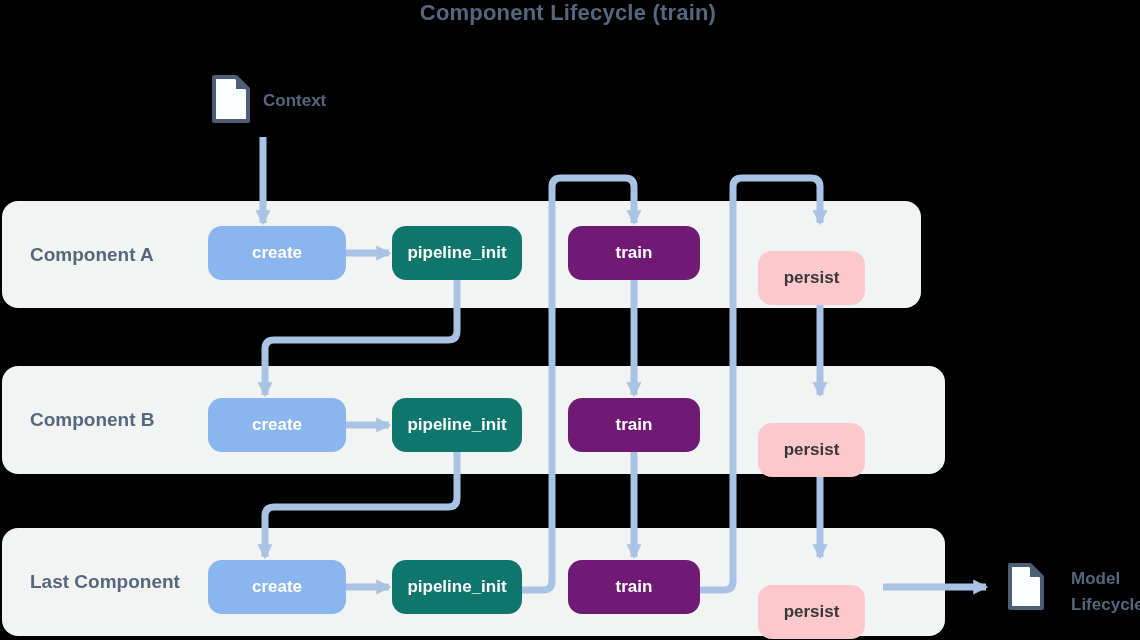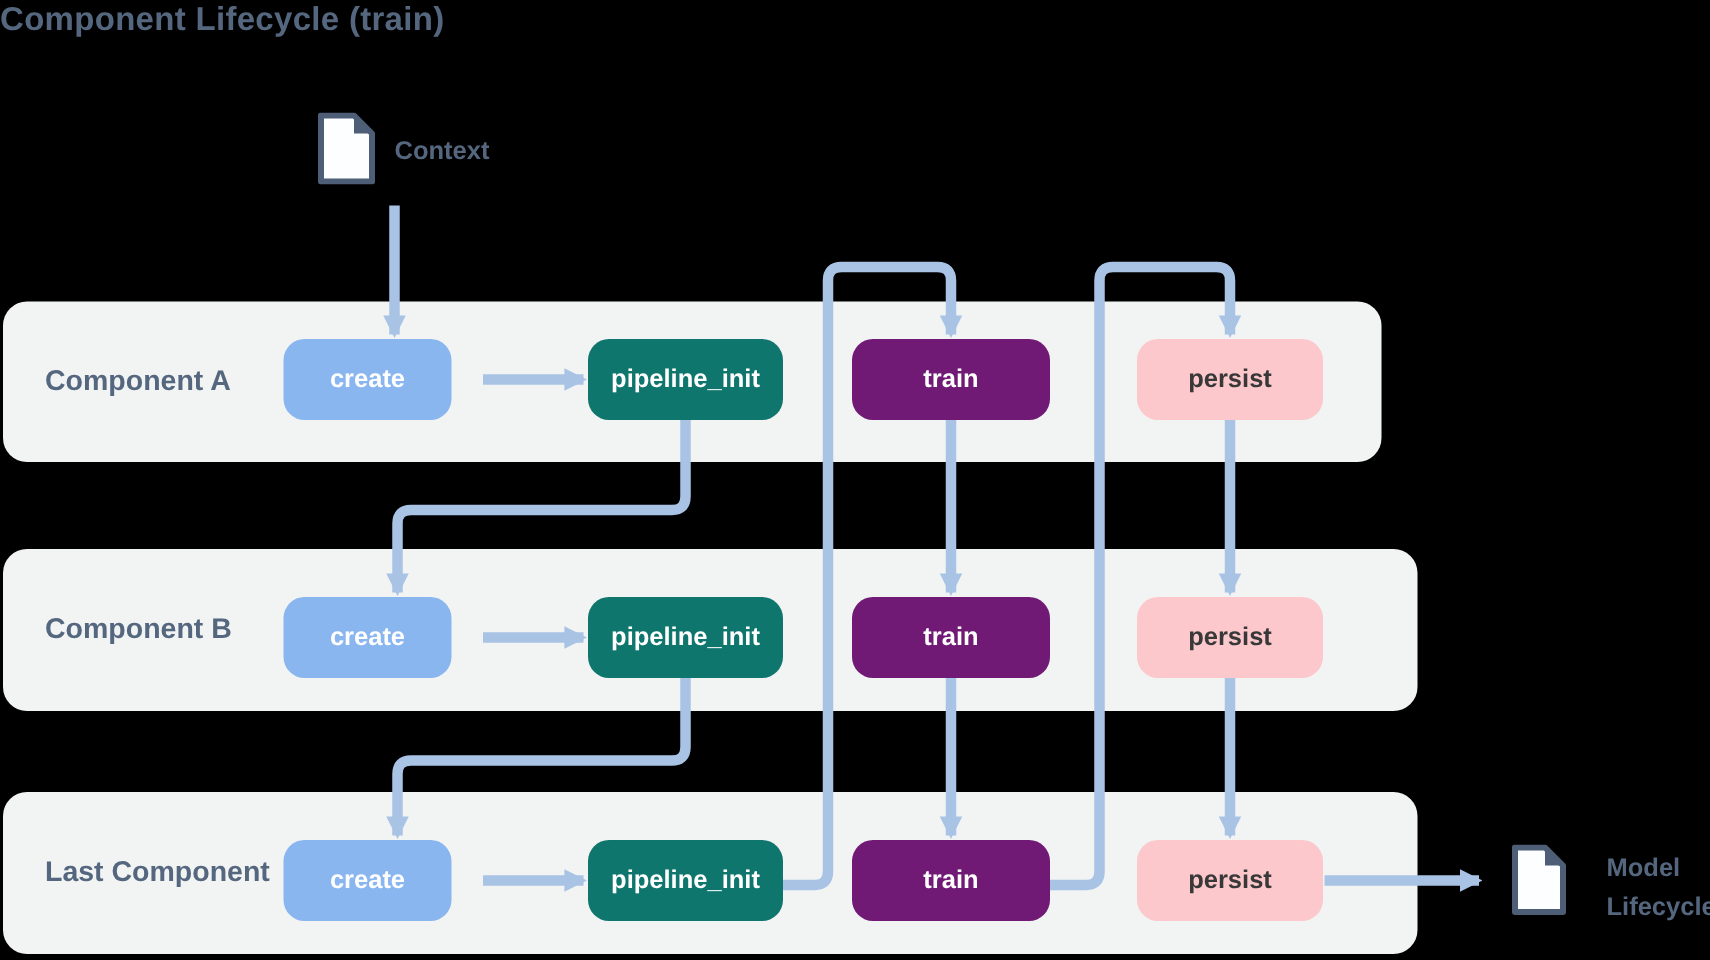--- a/index.html
+++ b/index.html
@@ -1,21 +1,21 @@
 <!DOCTYPE html>
 <html><head>
 <meta charset="utf-8">
 <style>
   html,body{margin:0;padding:0;}
   body{
     width:1140px;height:640px;background:#000;overflow:hidden;position:relative;
     font-family:"Liberation Sans", sans-serif;
   }
   .title{
-    position:absolute;top:0;left:0;width:1136px;text-align:left;z-index:4;
+    position:absolute;top:0;left:0;width:1136px;text-align:center;z-index:4;
     font-size:22px;font-weight:bold;color:#55677f;letter-spacing:.2px;
   }
   .row{
     position:absolute;left:2px;width:919px;background:#f2f3f3;border-radius:16px;z-index:0;
   }
   .row-a{top:201px;height:107px;}
   .row-b{top:366px;height:108px;padding-left:24px;}
   .row-last{top:528px;height:108px;padding-left:24px;}
   .row-label{
     position:absolute;left:28px;top:50%;transform:translateY(-50%);
@@ -24,24 +24,24 @@
   svg.arrows{position:absolute;top:0;left:0;z-index:1;}
   .node{
     position:absolute;height:54px;border-radius:14px;z-index:2;
     display:flex;align-items:center;justify-content:center;
     font-size:17px;font-weight:bold;color:#fff;white-space:nowrap;
   }
   .node.blue{background:#8ab6f0;}
   .node.green{background:#0f766e;}
   .node.purple{background:#701a75;}
   .node.pink{background:#fcc8cb;color:#383838;}
-  .col-create{left:189px;width:112px;text-align:center;}
+  .col-create{left:208px;width:138px;text-align:center;}
   .col-pipe{left:392px;width:130px;}
   .col-train{left:568px;width:132px;}
-  .col-persist{left:758px;width:124px;}
+  .col-persist{left:758px;width:107px;margin-top:25px;}
   .y-a{top:226px;}
   .y-b{top:398px;}
   .y-last{top:560px;}
   .doc{position:absolute;z-index:3;}
   .doc-context{left:212px;top:75px;}
   .doc-model{left:1008px;top:563px;}
   .ctx-label{
     position:absolute;left:263px;top:91px;z-index:3;
     font-size:17px;font-weight:bold;color:#55677f;
   }

